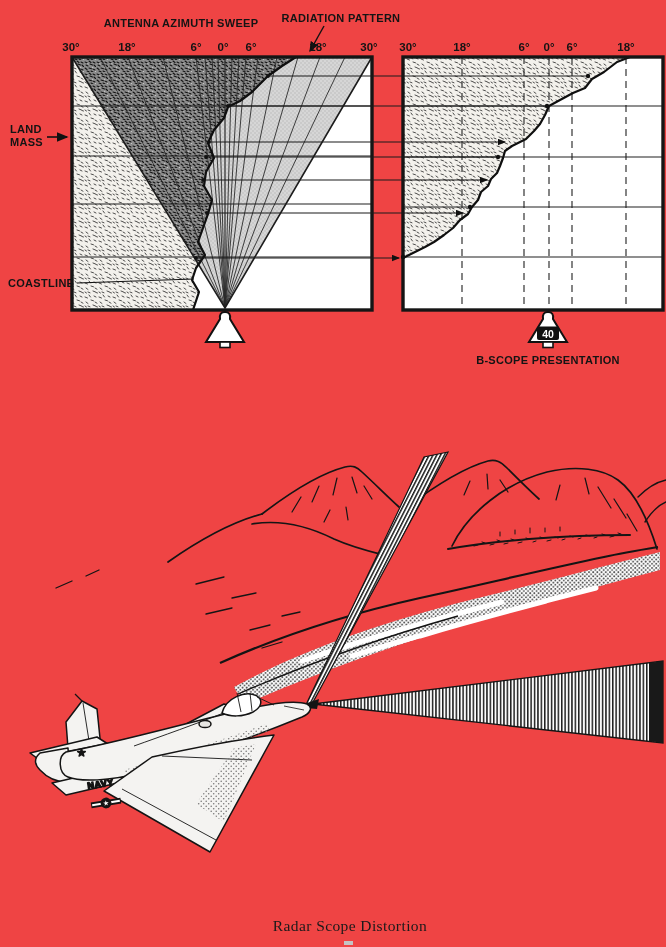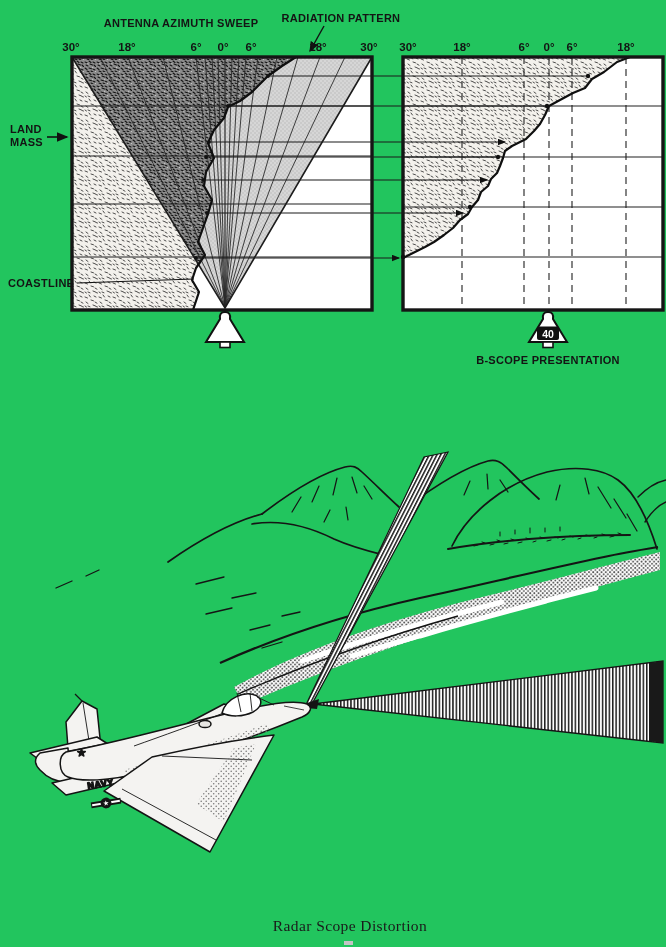--- a/index.html
+++ b/index.html
@@ -1,16 +1,16 @@
 <!DOCTYPE html>
 <html><head>
 <meta charset="utf-8">
 <style>
   html,body{margin:0;padding:0;background:#ffffff;}
-  .stage{position:relative;width:666px;height:947px;background:#22c55e;overflow:hidden;}
+  .stage{position:relative;width:666px;height:947px;background:#ef4444;overflow:hidden;}
   .lbl{font:bold 11px "Liberation Sans", sans-serif;fill:#141414;letter-spacing:.3px;}
   .tick{font:bold 11.5px "Liberation Sans", sans-serif;fill:#141414;}
   .badge{font:bold 10.5px "Liberation Sans", sans-serif;fill:#ffffff;}
   .navy{font:bold 9px "Liberation Sans", sans-serif;fill:#141414;letter-spacing:.5px;}
   .star{font:10px "DejaVu Sans", sans-serif;fill:#141414;}
   .starW{font:7px "DejaVu Sans", sans-serif;fill:#ffffff;}
   .cap{font:15.5px "Liberation Serif", serif;fill:#1a1a1a;letter-spacing:.4px;}
 </style>
 </head>
 <body>

